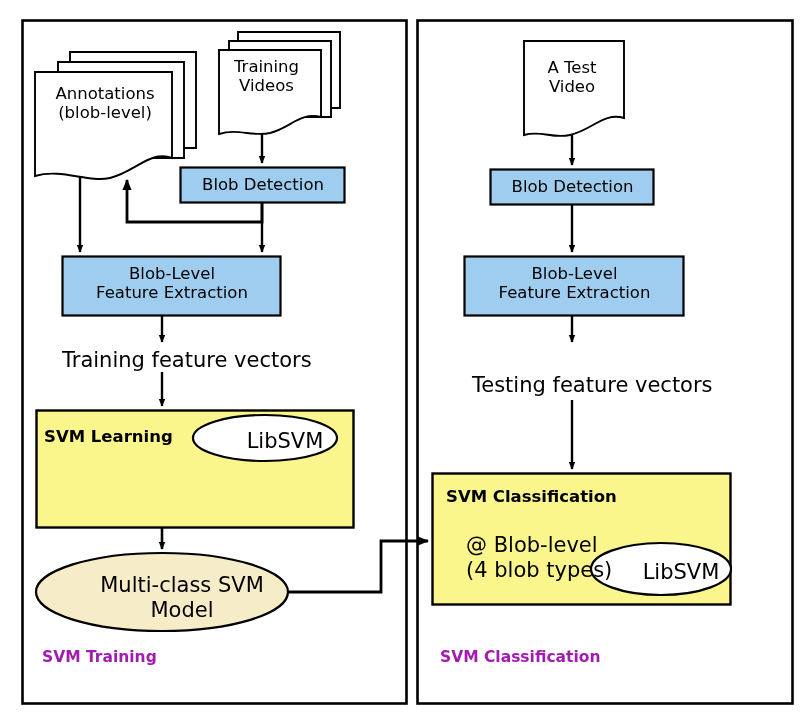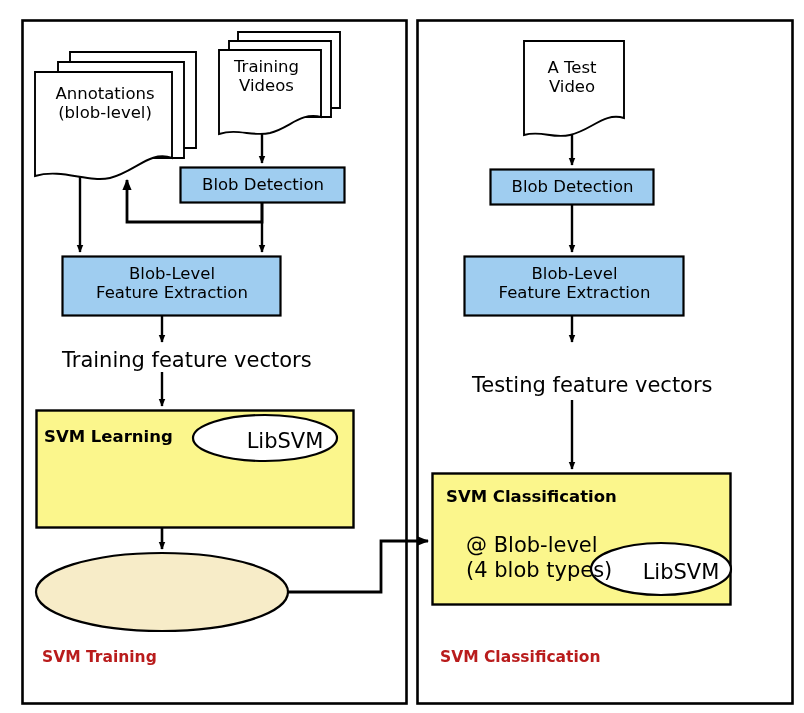--- a/index.html
+++ b/index.html
@@ -33,21 +33,21 @@
     pointer-events: none;
   }
   .lbl-left { text-align: left; }
   .t16 { font-size: 16.5px; }
   .t15 { font-size: 21px; margin-left: 20px; }
   .bold { font-weight: bold; }
   .panel-caption {
     position: absolute;
     font-weight: bold;
     font-size: 15.5px;
-    color: #b91c1c;
+    color: #a21caf;
     white-space: pre;
   }
 </style>
 </head>
 <body>
 
 <div id="canvas">
 
   <svg id="svg-layer" viewBox="0 0 804 713">
     <defs>
@@ -128,20 +128,22 @@
   <div class="lbl t16" style="left:63px; top:264px; width:218px;">Blob-Level
 Feature Extraction</div>
 
   <div class="lbl t15" style="left:42px; top:348px; width:240px;">Training feature vectors</div>
 
   <div class="lbl lbl-left t16 bold" style="left:44px; top:427px; width:170px;">SVM Learning</div>
 
   <div class="lbl t15" style="left:193px; top:429px; width:144px;">LibSVM</div>
 
 
+  <div class="lbl t15" style="left:62px; top:573px; width:200px;">Multi-class SVM
+Model</div>
 
   <div class="panel-caption" style="left:42px; top:648px;">SVM Training</div>
 
   <div class="lbl t16" style="left:524px; top:58px; width:96px;">A Test
 Video</div>
 
   <div class="lbl t16" style="left:491px; top:177px; width:163px;">Blob Detection</div>
 
   <div class="lbl t16" style="left:465px; top:264px; width:219px;">Blob-Level
 Feature Extraction</div>

